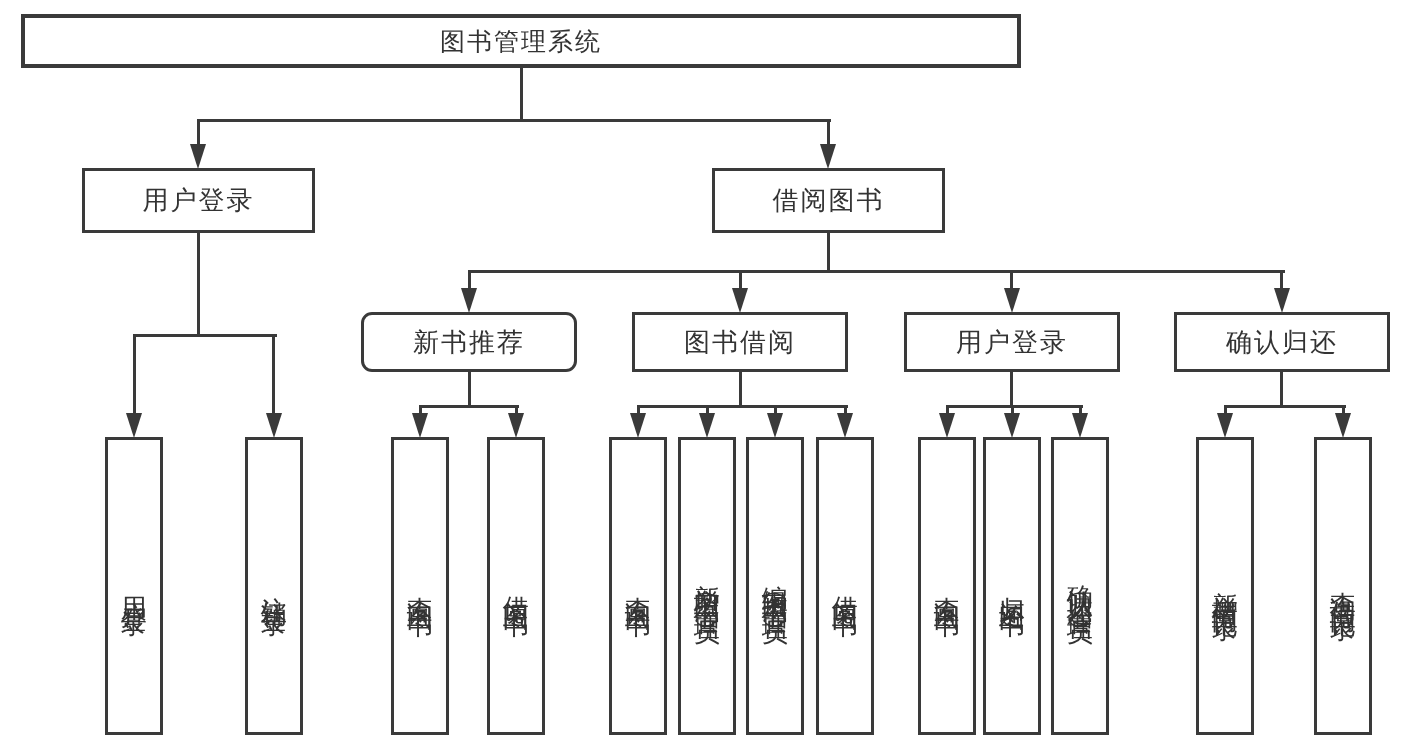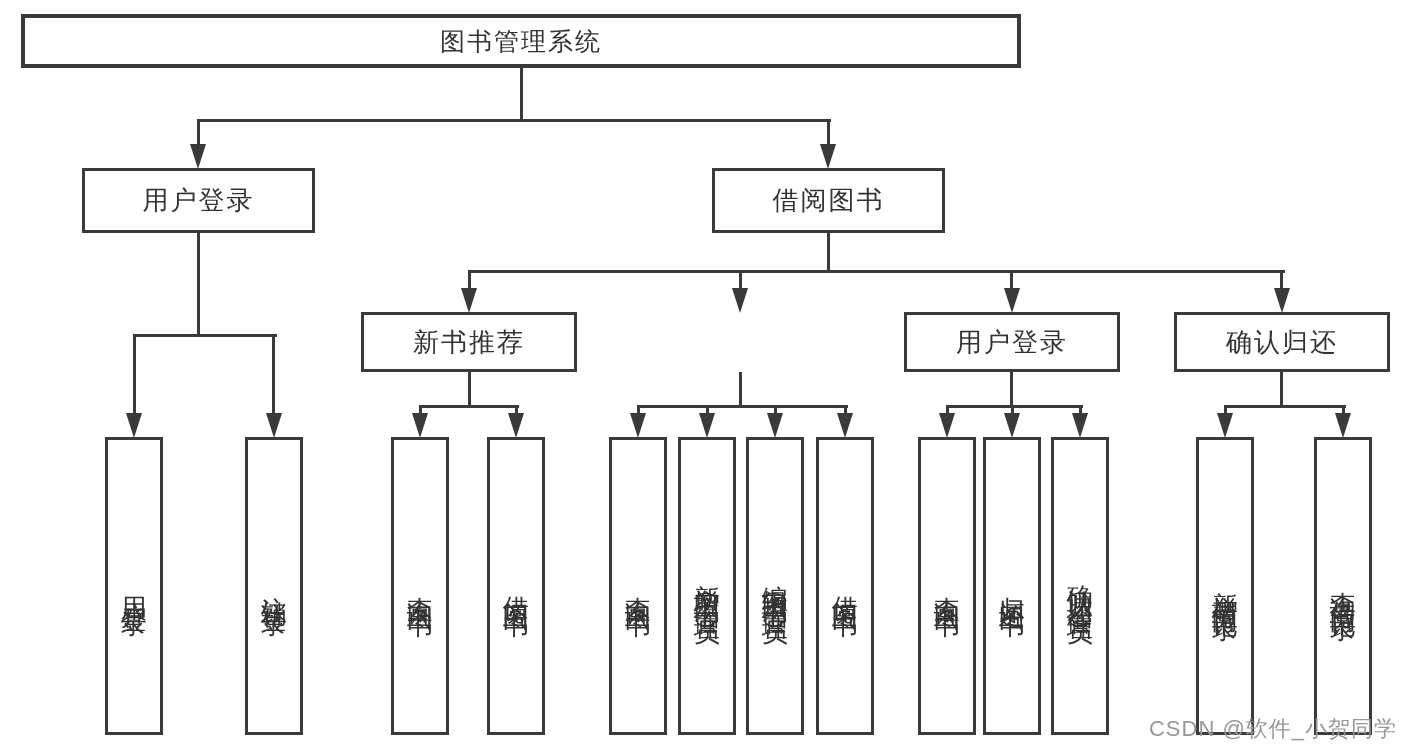--- a/index.html
+++ b/index.html
@@ -89,21 +89,22 @@
   <div class="hline" style="left:468px;top:270px;width:817px;"></div>
   <div class="vline" style="left:468px;top:270px;height:20px;"></div>
   <div class="vline" style="left:739px;top:270px;height:20px;"></div>
   <div class="vline" style="left:1010px;top:270px;height:20px;"></div>
   <div class="vline" style="left:1280px;top:270px;height:20px;"></div>
   <div class="arrow" style="left:461px;top:288px;"></div>
   <div class="arrow" style="left:732px;top:288px;"></div>
   <div class="arrow" style="left:1004px;top:288px;"></div>
   <div class="arrow" style="left:1274px;top:288px;"></div>
 
-  <div class="hbox" style="left:361px;top:312px;width:216px;height:60px;">新书推荐</div>
+  <div class="hbox" style="left:361px;top:312px;width:216px;height:60px;border-radius:11px;">新书推荐</div>
+  <div class="hbox" style="left:632px;top:312px;width:216px;height:60px;">图书借阅</div>
   <div class="hbox" style="left:904px;top:312px;width:216px;height:60px;">用户登录</div>
   <div class="hbox" style="left:1174px;top:312px;width:216px;height:60px;">确认归还</div>
 
   <div class="vline" style="left:468px;top:372px;height:35px;"></div>
   <div class="hline" style="left:419px;top:405px;width:100px;"></div>
   <div class="vline" style="left:419px;top:405px;height:10px;"></div>
   <div class="vline" style="left:515px;top:405px;height:10px;"></div>
   <div class="arrow" style="left:412px;top:413px;"></div>
   <div class="arrow" style="left:508px;top:413px;"></div>
 
@@ -171,15 +172,14 @@
     <span class="vtext">确认归还（管理员）</span>
   </div>
 
   <div class="leaf" style="left:1196px;">
     <span class="vtext">新增借阅记录</span>
   </div>
   <div class="leaf" style="left:1314px;">
     <span class="vtext">查询借阅记录</span>
   </div>
 
-  <div class="watermark">CSDN @软件_小贺同学</div>
 
 </div>
 
 </body></html>

